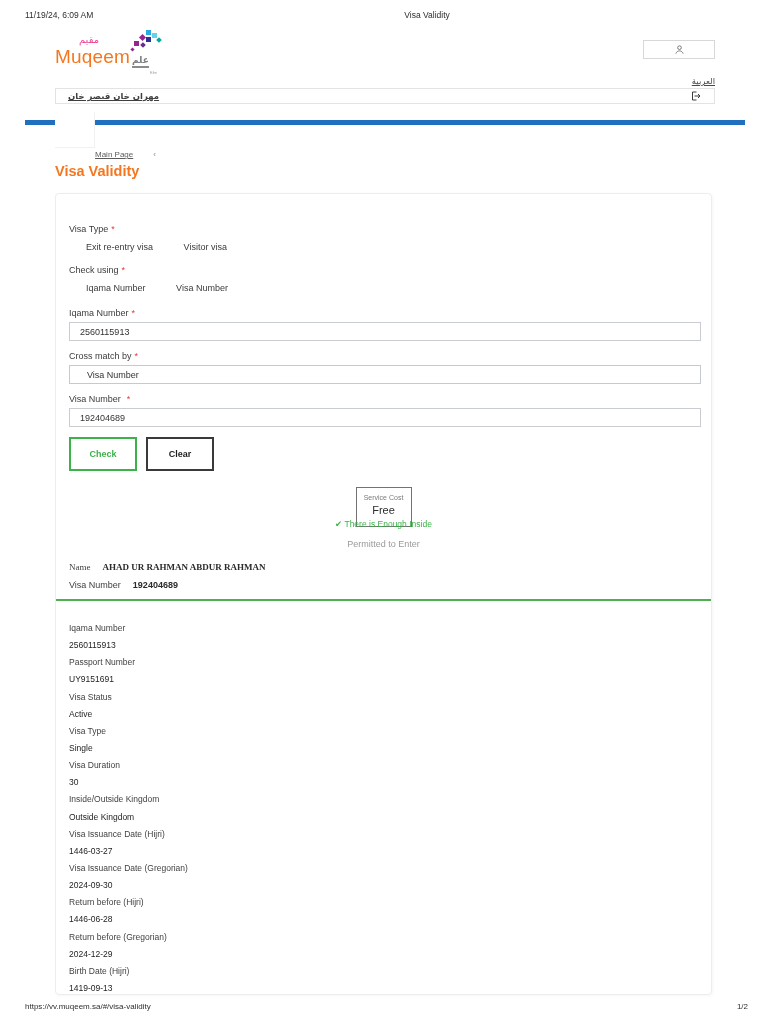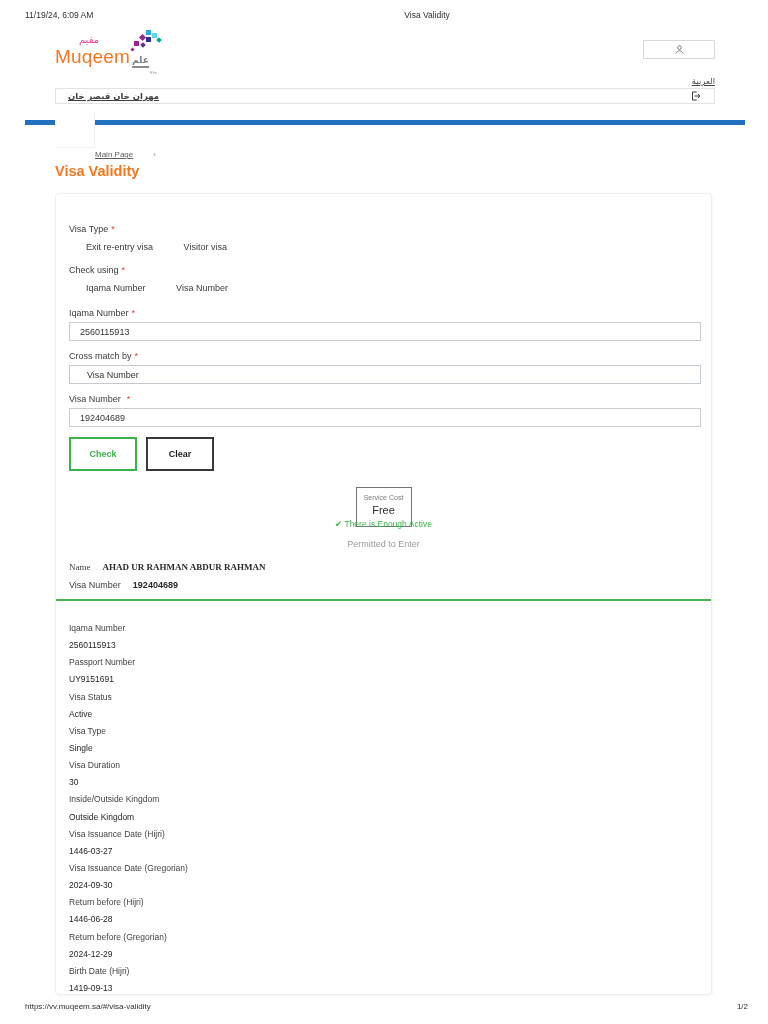--- a/index.html
+++ b/index.html
@@ -154,21 +154,21 @@
 
     <button class="btn btn-check" style="top:243px;">Check</button>
     <button class="btn btn-clear" style="top:243px;">Clear</button>
 
     <div class="cost-box">
       <div class="cost-label">Service Cost</div>
       <div class="cost-value">Free</div>
     </div>
     <div class="balance-msg">
       <span>✔</span>
-      <span>There is Enough Active</span>
+      <span>There is Enough Inside</span>
     </div>
     <div class="permitted-msg">Permitted to Enter</div>
 
     <div class="kv-row" style="top:368px;font-family:Liberation Serif, serif;">
       <span>Name</span><b>AHAD UR RAHMAN ABDUR RAHMAN</b>
     </div>
     <div class="kv-row" style="top:386px;">
       <span>Visa Number</span><b>192404689</b>
     </div>
 

